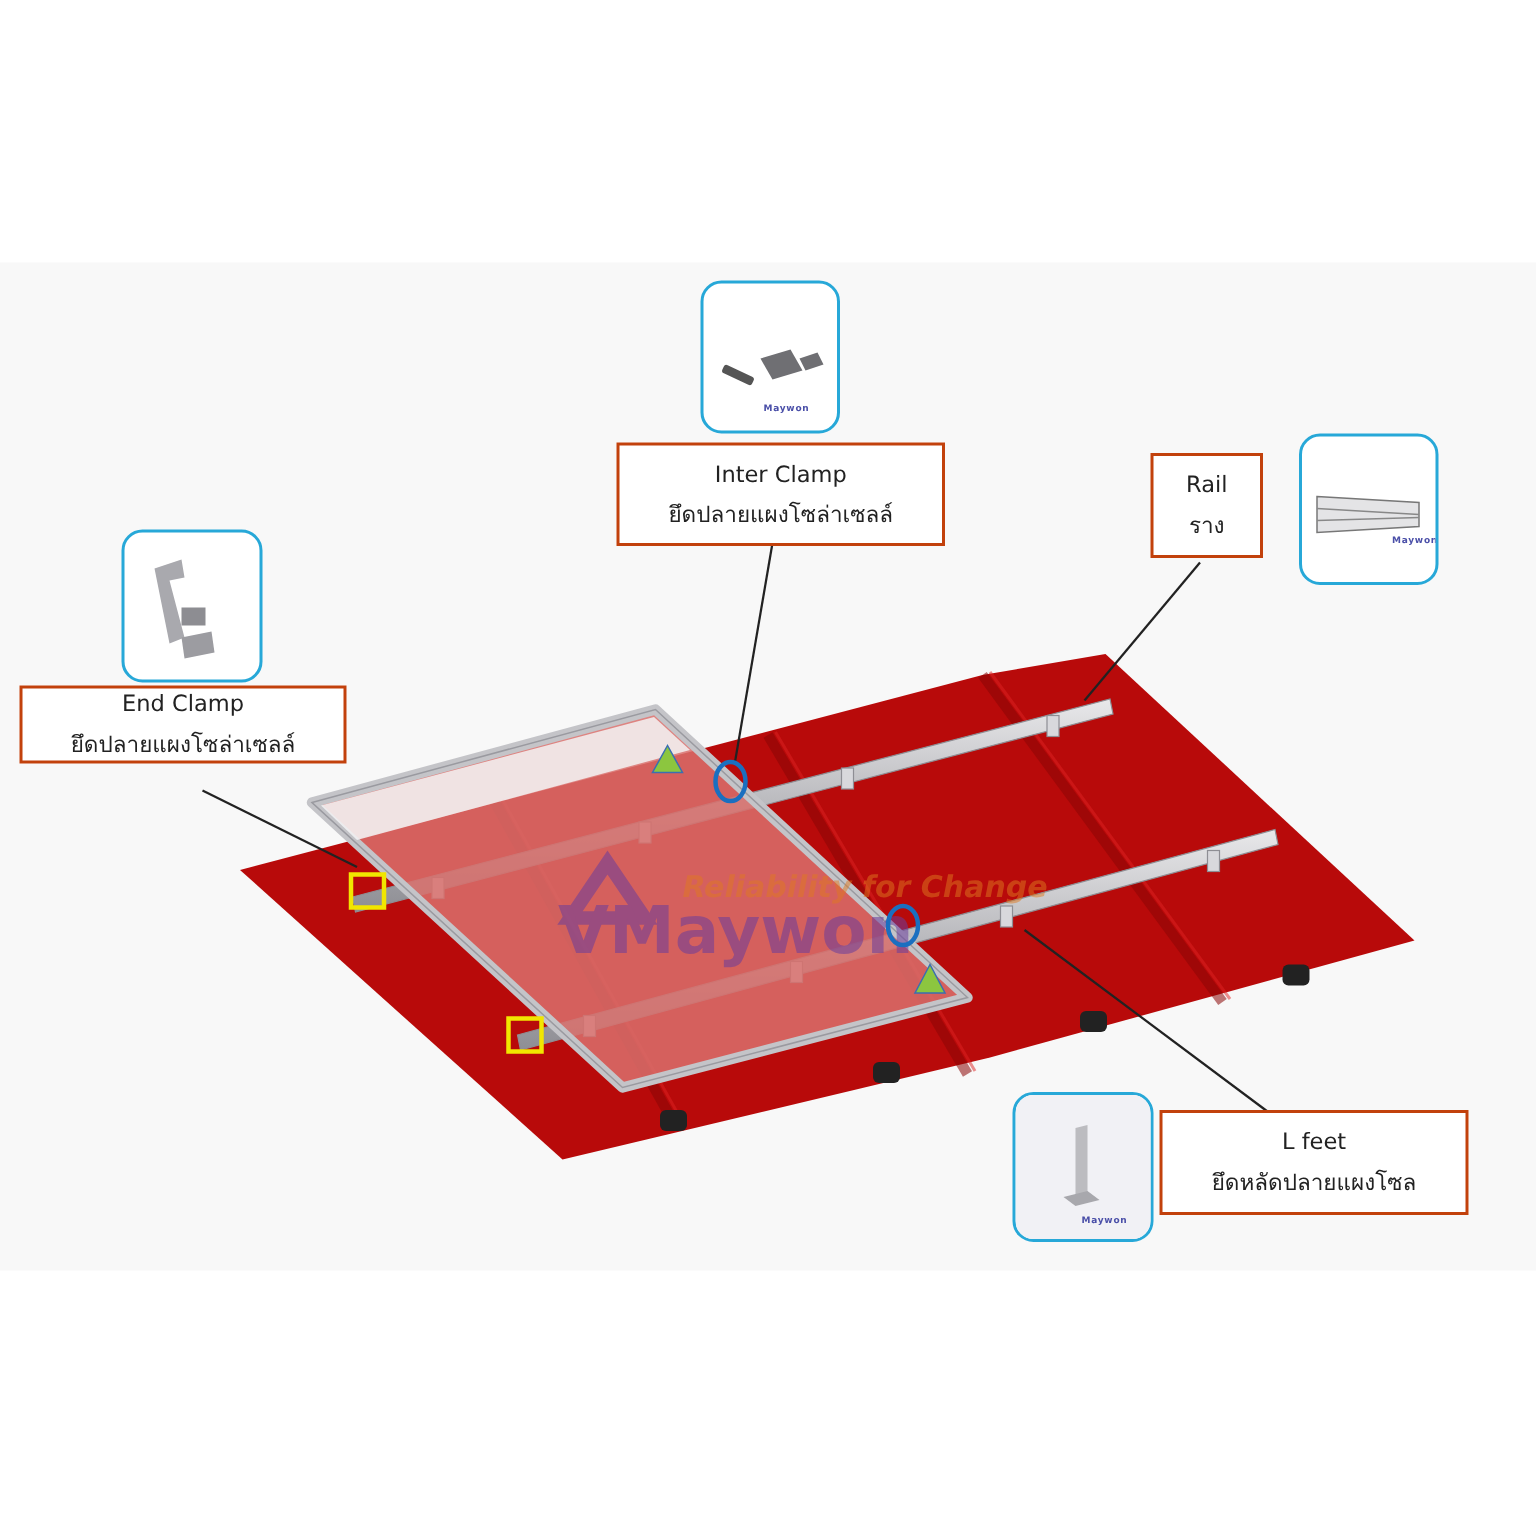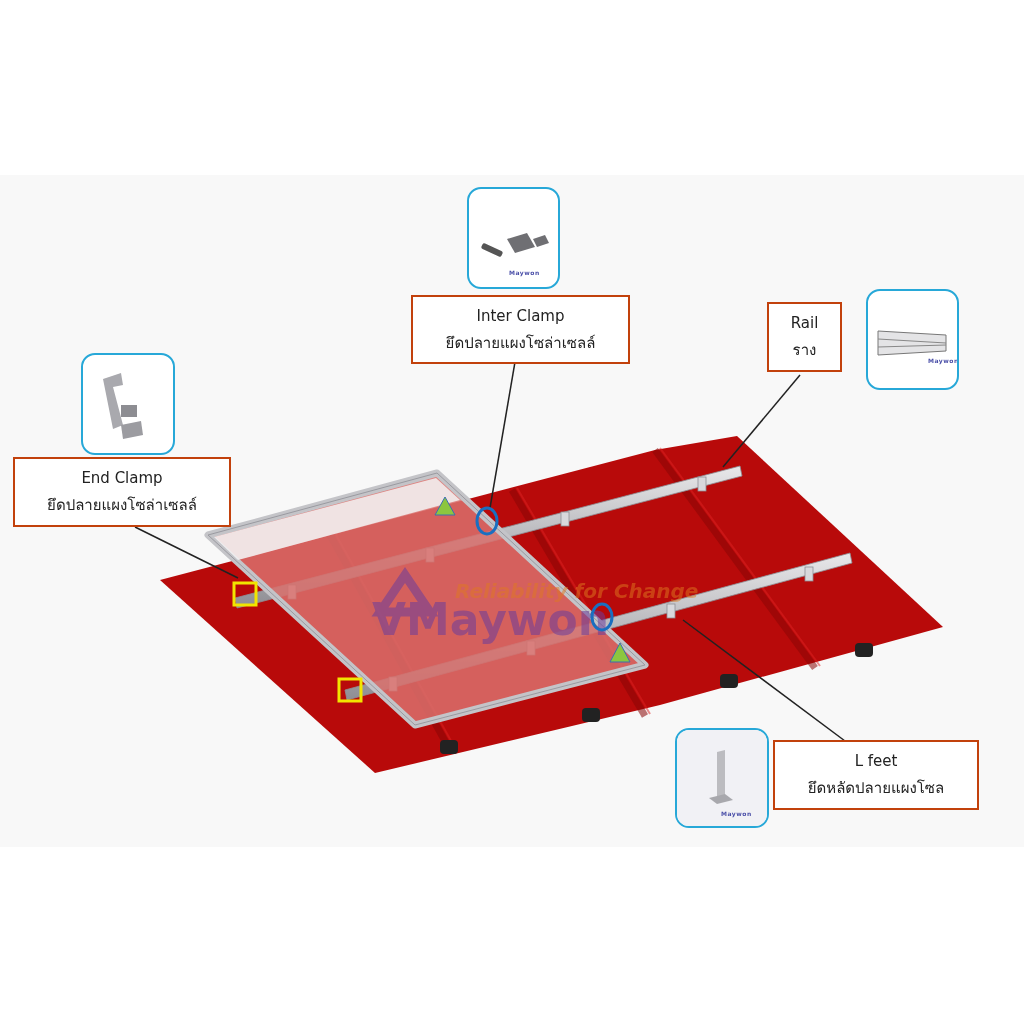--- a/index.html
+++ b/index.html
@@ -135,21 +135,21 @@
     <polygon points="32,68 48,64 56,70 40,74" fill="#a8a8ad"></polygon>
   </svg>
   <span class="brand-mini" style="left:44px;top:80px;">Maywon</span>
 </div>
 
 <div class="callout" style="left:411px;top:295px;width:219px;height:69px;">
   <span>Inter Clamp</span>
   <span>ยึดปลายแผงโซล่าเซลล์</span>
 </div>
 
-<div class="callout" style="left:13px;top:457px;width:218px;height:70px;">
+<div class="callout" style="left:13px;top:457px;width:218px;height:52px;">
   <span>End Clamp</span>
   <span>ยึดปลายแผงโซล่าเซลล์</span>
 </div>
 
 <div class="callout" style="left:767px;top:302px;width:75px;height:70px;">
   <span>Rail</span>
   <span>ราง</span>
 </div>
 
 <div class="callout" style="left:773px;top:740px;width:206px;height:70px;">

